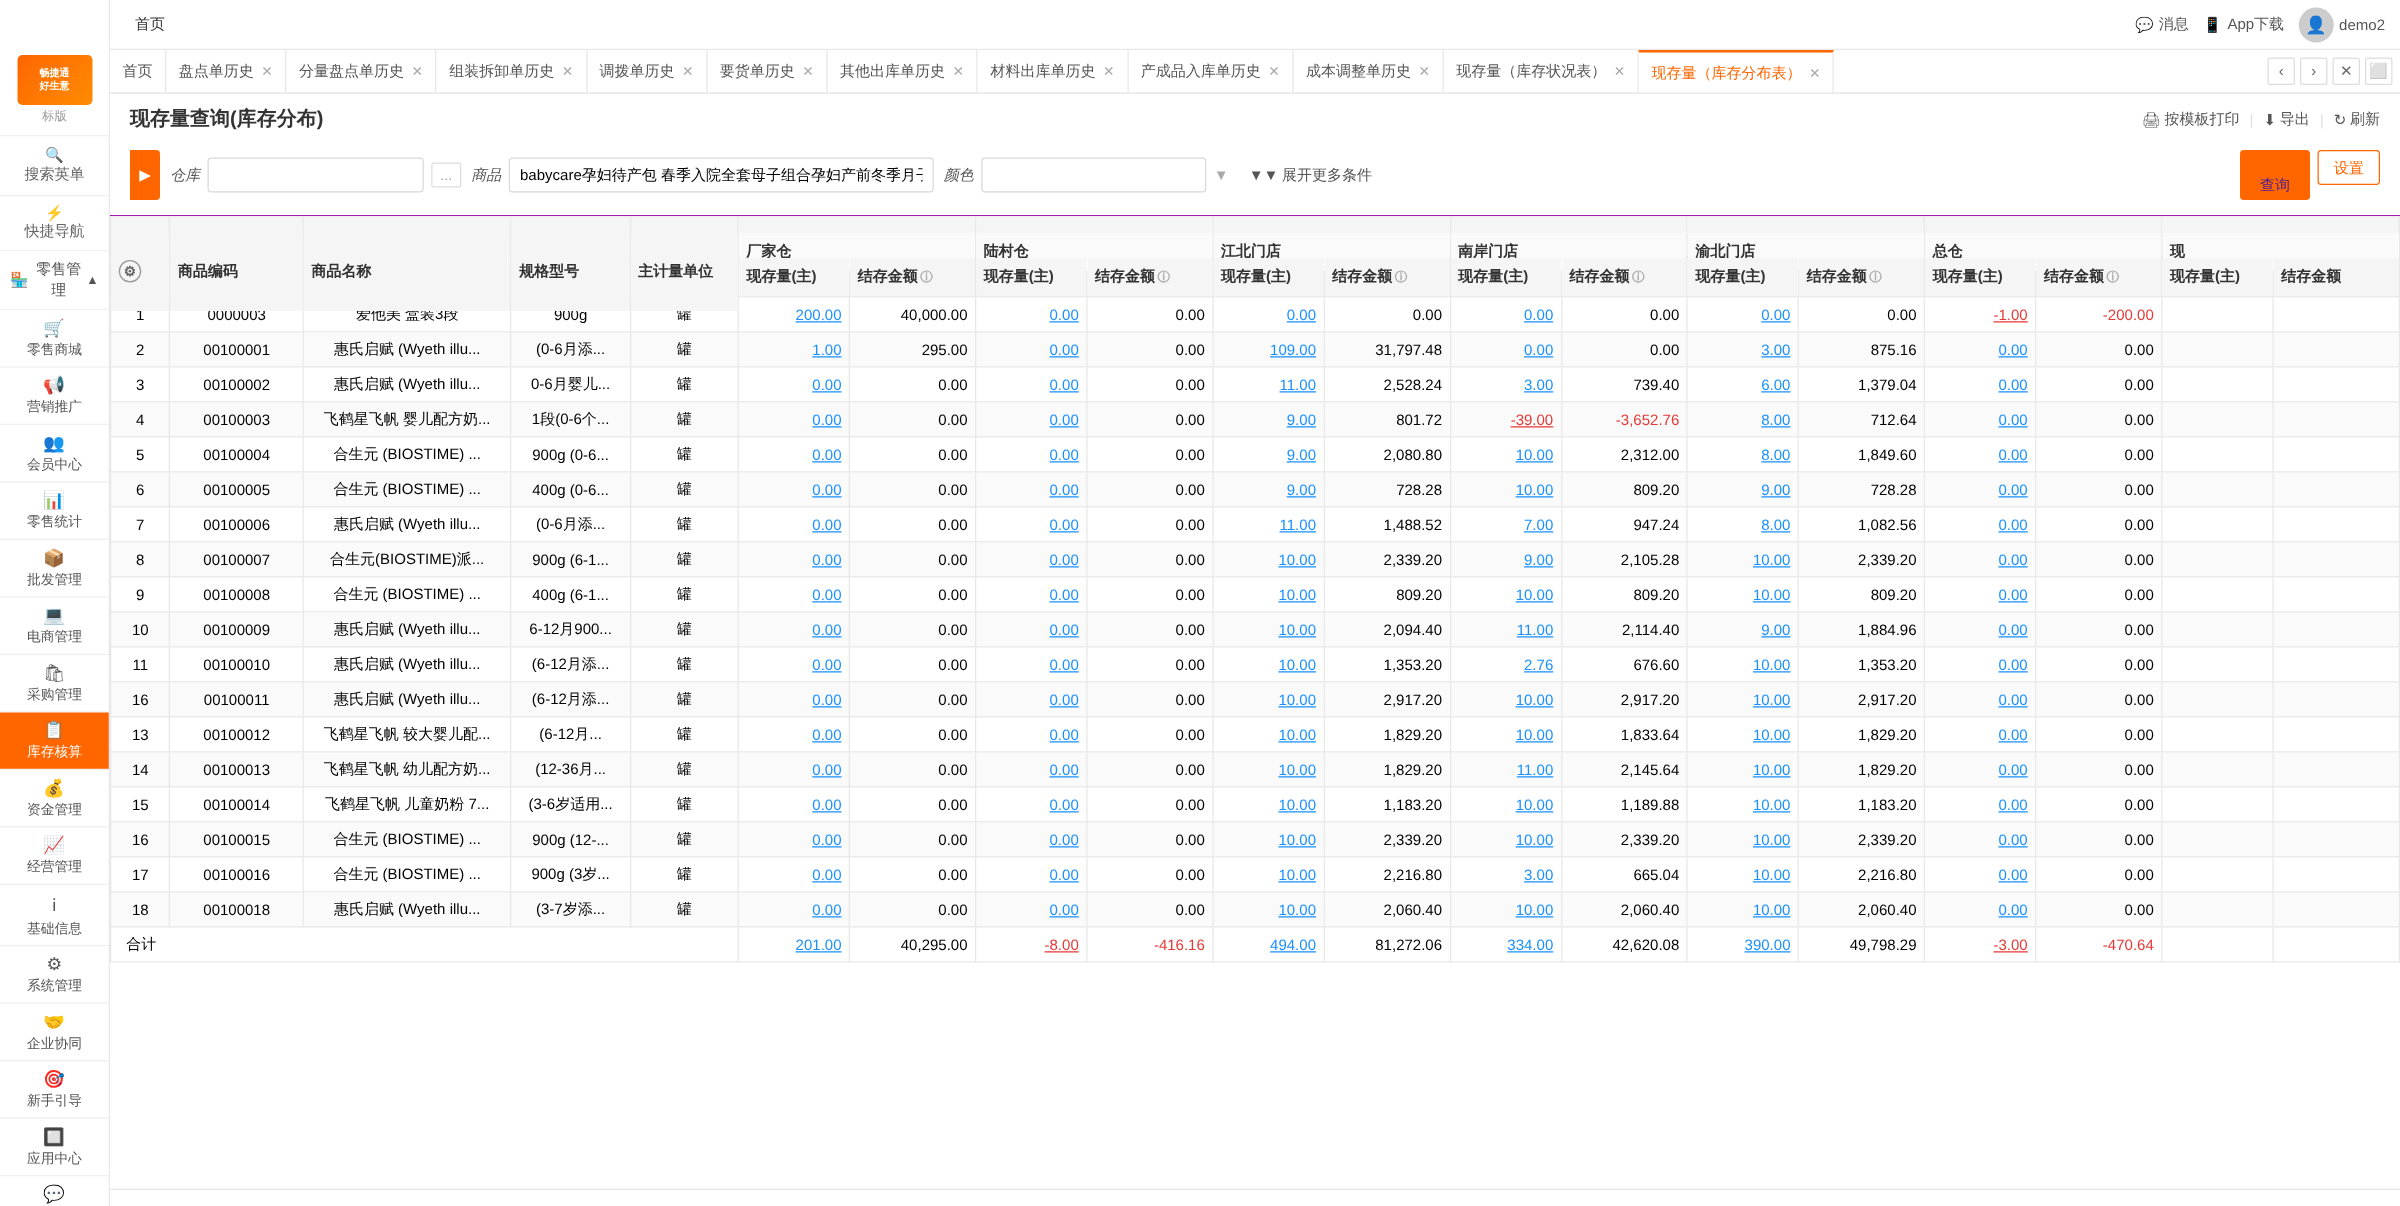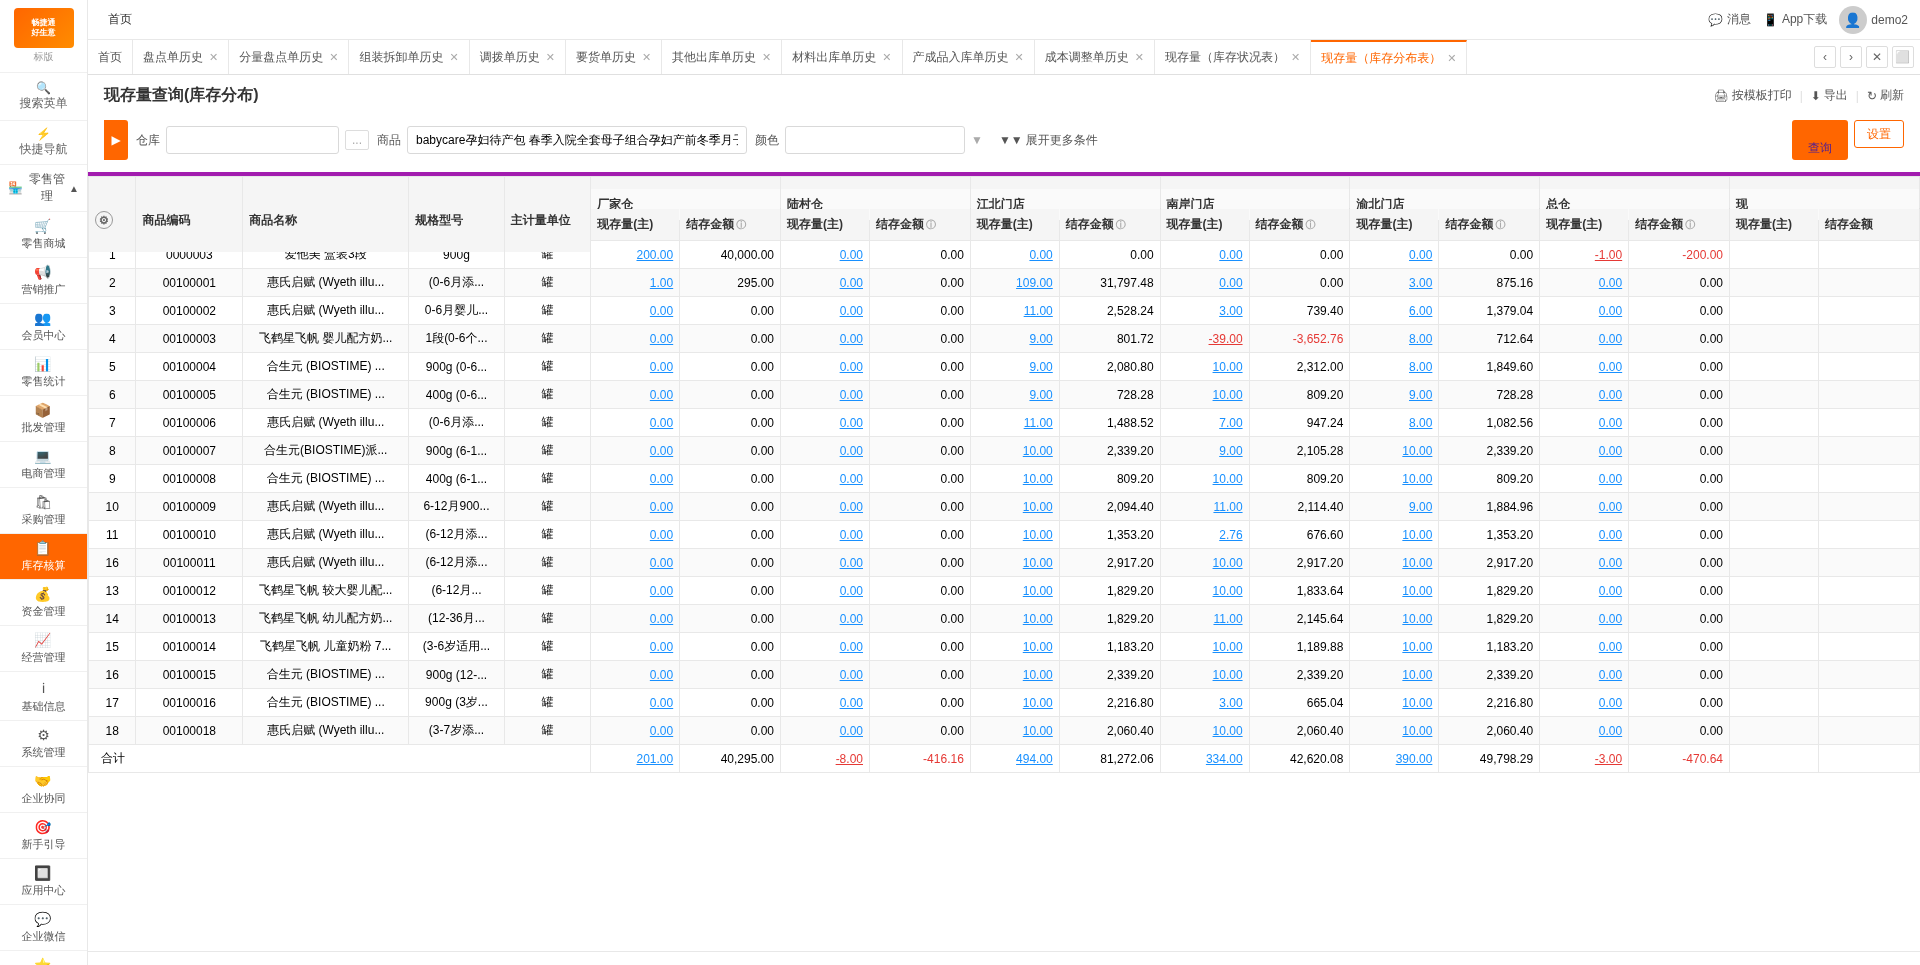--- a/index.html
+++ b/index.html
@@ -1,20 +1,20 @@
 <!DOCTYPE html>
 <html><head>
   <meta charset="utf-8">
   <style>
     * { box-sizing: border-box; margin: 0; padding: 0; font-family: 'Microsoft YaHei', Arial, sans-serif; font-size: 12px; }
     body { background: #f0f2f5; display: flex; height: 965px; overflow: hidden; }
 
     
     .sidebar { width: 88px; background: #fff; display: flex; flex-direction: column; align-items: center; border-right: 1px solid #e8e8e8; height: 100%; flex-shrink: 0; }
-    .sidebar-logo { width: 100%; padding: 8px 4px; display: flex; flex-direction: column; align-items: center; background: #fff; border-bottom: 1px solid #f0f0f0; }
+    .sidebar-logo { width: 100%; padding: 8px 4px; display: flex; flex-direction: column; align-items: center; background: #fff; border-bottom: 1px solid #f0f0f0; margin-top: 36px; }
     .sidebar-logo-img { width: 60px; height: 40px; background: linear-gradient(135deg, #ff6600 0%, #ff8c00 100%); border-radius: 4px; display: flex; align-items: center; justify-content: center; color: white; font-size: 10px; font-weight: bold; }
     .sidebar-search { width: 100%; padding: 8px 4px; text-align: center; color: #666; cursor: pointer; border-bottom: 1px solid #f0f0f0; }
     .sidebar-item { width: 100%; padding: 8px 4px; text-align: center; color: #555; cursor: pointer; display: flex; flex-direction: column; align-items: center; gap: 2px; }
     .sidebar-item.active { background: #ff6600; color: white; }
 
     
     .main { flex: 1; display: flex; flex-direction: column; overflow: hidden; }
 
     
     .top-header { background: #fff; height: 40px; display: flex; align-items: center; justify-content: space-between; padding: 0 12px; border-bottom: 1px solid #e8e8e8; flex-shrink: 0; }
@@ -28,30 +28,30 @@
     .tabs-bar { background: #fff; display: flex; align-items: center; border-bottom: 1px solid #e0e0e0; flex-shrink: 0; overflow: hidden; }
     .tabs-scroll { display: flex; align-items: center; flex: 1; overflow: hidden; }
     .tab { display: flex; align-items: center; gap: 4px; padding: 6px 10px; border-right: 1px solid #e8e8e8; white-space: nowrap; cursor: pointer; color: #555; font-size: 12px; flex-shrink: 0; height: 34px; }
     .tab.active { background: #fff; color: #ff6600; border-top: 2px solid #ff6600; }
     .tab .close { color: #aaa; margin-left: 2px; font-size: 11px; cursor: pointer; }
     .tabs-nav { display: flex; align-items: center; gap: 4px; padding: 0 6px; }
     .tabs-nav-btn { width: 22px; height: 22px; border: 1px solid #ddd; border-radius: 2px; display: flex; align-items: center; justify-content: center; cursor: pointer; color: #666; font-size: 12px; }
 
     
     .page { flex: 1; display: flex; flex-direction: column; overflow: hidden; padding: 0; }
-    .page-header { background: #fff; padding: 10px 16px 6px; border-bottom: 4px solid #a21caf; flex-shrink: 0; }
+    .page-header { background: #fff; padding: 10px 16px 6px; border-bottom: 1px solid #a21caf; flex-shrink: 0; }
     .page-title-row { display: flex; align-items: center; justify-content: space-between; margin-bottom: 8px; }
     .page-title { font-size: 16px; font-weight: bold; color: #333; }
     .page-actions { display: flex; align-items: center; gap: 8px; }
     .action-link { display: flex; align-items: center; gap: 3px; color: #555; cursor: pointer; font-size: 12px; }
 
     
     .search-bar { display: flex; align-items: center; gap: 8px; padding: 6px 0; flex-wrap: wrap; }
     .search-field { display: flex; align-items: center; gap: 6px; }
-    .search-label { color: #555; font-size: 12px; white-space: nowrap; }
+    .search-label { color: #555; font-size: 12px; white-space: nowrap; font-style: italic; }
     .search-input { border: 1px solid #d9d9d9; border-radius: 3px; padding: 3px 8px; height: 28px; font-size: 12px; min-width: 80px; outline: none; }
     .search-input-wide { min-width: 300px; }
     .search-input-color { min-width: 200px; }
     .expand-btn { display: flex; align-items: center; gap: 3px; color: #555; cursor: pointer; font-size: 12px; margin-left: 8px; }
     .query-btn { background: #ff6600; color: #4c1d95; border: none; border-radius: 3px; padding: 20px 16px; height: 28px; cursor: pointer; font-size: 12px; }
     .setting-btn { border: 1px solid #ff6600; color: #ff6600; background: white; border-radius: 3px; padding: 4px 12px; height: 28px; cursor: pointer; font-size: 12px; }
 
     
     .table-container { flex: 1; overflow: auto; background: #fff; margin: 0; }
     table { width: 100%; border-collapse: collapse; font-size: 12px; min-width: 1800px; }

